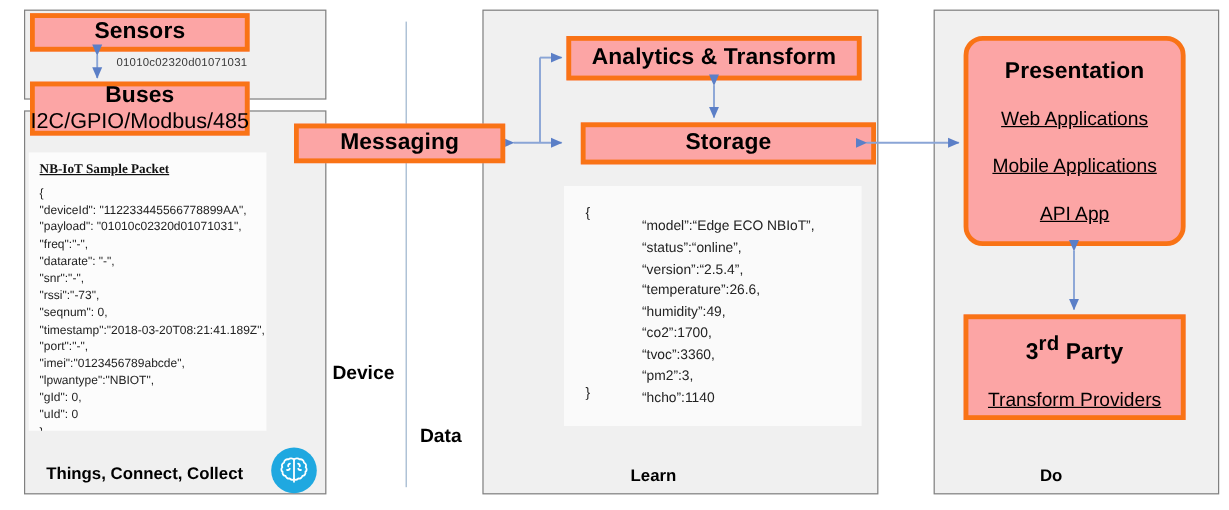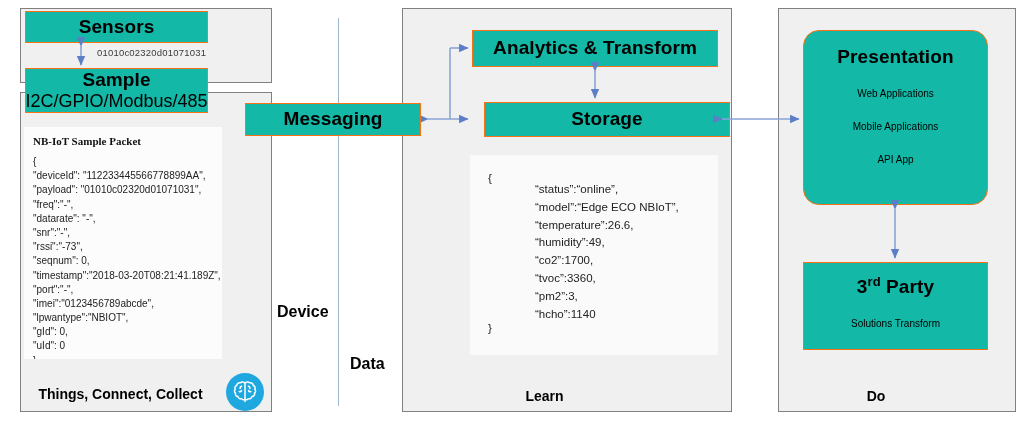--- a/index.html
+++ b/index.html
@@ -1,31 +1,31 @@
 <!DOCTYPE html>
 <html><head>
 <meta charset="utf-8">
 <style>
   html,body{margin:0;padding:0;background:#ffffff;}
   body{width:1024px;height:425px;position:relative;overflow:hidden;
        font-family:"Liberation Sans","DejaVu Sans",sans-serif;color:#000;}
   .stage{position:absolute;inset:0;}
   .panel{position:absolute;background:#f0f0f0;border:1px solid #808080;box-sizing:border-box;}
-  .wbox{position:absolute;background:#14b8a6;border:1px solid #f97316;box-sizing:border-box;
+  .wbox{position:absolute;background:#fca5a5;border:4px solid #f97316;box-sizing:border-box;
         display:flex;flex-direction:column;align-items:center;justify-content:center;}
   .ttl{font-weight:bold;font-size:19px;letter-spacing:.1px;line-height:1.1;text-align:center;}
   .sub{font-size:18px;line-height:1.15;text-align:center;}
-  .sublist{font-size:10px;line-height:1.1;text-align:center;}
+  .sublist{font-size:16px;line-height:1.1;text-align:center;text-decoration:underline;}
   .panel-label{position:absolute;font-weight:bold;font-size:14px;text-align:center;}
   .divlabel{position:absolute;font-weight:bold;font-size:16px;}
   .vdiv{position:absolute;width:1px;background:#9cb4cc;}
   .hex{position:absolute;font-size:9.5px;color:#3a3a3a;letter-spacing:.2px;}
   .codecard{position:absolute;background:#fafafa;box-sizing:border-box;overflow:hidden;}
   .codecard.framed{background:#fcfcfc;}
-  .code-h{font-family:"Liberation Serif","DejaVu Serif",serif;font-weight:bold;font-size:11px;color:#111;}
+  .code-h{font-family:"Liberation Serif","DejaVu Serif",serif;font-weight:bold;font-size:11px;color:#111;text-decoration:underline;}
   .code-l{font-family:"Liberation Sans","DejaVu Sans",sans-serif;font-size:10px;color:#222;
           white-space:pre;line-height:1.42;}
   .code-l2{font-family:"Liberation Sans","DejaVu Sans",sans-serif;font-size:11.5px;color:#222;
            white-space:pre;line-height:1.55;}
   .brain{position:absolute;border-radius:50%;background:#1fa8e0;}
   .brain svg{display:block;}
   .arrows{position:absolute;inset:0;pointer-events:none;}
 </style>
 </head>
 <body>
@@ -35,21 +35,21 @@
   <div class="panel" style="left:20px;top:8px;width:252px;height:75px;"></div>
   <div class="panel" style="left:20px;top:92px;width:252px;height:320px;"></div>
 
   <div class="wbox" style="left:25px;top:11px;width:183px;height:32px;">
     <div class="ttl">Sensors</div>
   </div>
 
   <div class="hex" style="left:97px;top:47px;">01010c02320d01071031</div>
 
   <div class="wbox" style="left:25px;top:68px;width:183px;height:45px;">
-    <div class="ttl">Sample</div>
+    <div class="ttl">Buses</div>
     <div class="sub">I2C/GPIO/Modbus/485</div>
   </div>
 
   <div class="codecard framed" style="left:24px;top:127px;width:198px;height:232px;padding:8px 9px;">
     <div class="code-h">NB-IoT Sample Packet</div>
     <div style="height:8px;"></div>
     <div id="packet-lines">
         <div class="code-l">{</div>
         <div class="code-l">"deviceId": "112233445566778899AA",</div>
         <div class="code-l">"payload": "01010c02320d01071031",</div>
@@ -94,22 +94,23 @@
     <div class="ttl">Analytics &amp; Transform</div>
   </div>
 
   <div class="wbox" style="left:472px;top:102px;width:246px;height:35px;margin-left:12px;">
     <div class="ttl">Storage</div>
   </div>
 
   <div class="codecard" style="left:470px;top:155px;width:248px;height:200px;">
     <div class="code-l2" style="position:absolute;left:18px;top:15px;">{</div>
     <div id="telemetry-lines" style="position:absolute;left:65px;top:26px;">
+        <div class="code-l2">“model”:“Edge ECO NBIoT”,</div>
         <div class="code-l2">“status”:“online”,</div>
-        <div class="code-l2">“model”:“Edge ECO NBIoT”,</div>
+        <div class="code-l2">“version”:“2.5.4”,</div>
         <div class="code-l2">“temperature”:26.6,</div>
         <div class="code-l2">“humidity”:49,</div>
         <div class="code-l2">“co2”:1700,</div>
         <div class="code-l2">“tvoc”:3360,</div>
         <div class="code-l2">“pm2”:3,</div>
         <div class="code-l2">“hcho”:1140</div>
       </div>
     <div class="code-l2" style="position:absolute;left:18px;top:165px;">}</div>
   </div>
 
@@ -122,24 +123,24 @@
     <div style="height:20px;"></div>
     <div class="sublist">Web Applications</div>
     <div style="height:22px;"></div>
     <div class="sublist">Mobile Applications</div>
     <div style="height:22px;"></div>
     <div class="sublist">API App</div>
   </div>
 
   <div class="wbox" style="left:803px;top:262px;width:185px;height:88px;justify-content:flex-start;padding-top:12px;">
     <div class="ttl">
-      <span>3</span><sup style="font-size:13px;">rd</sup><span> Party</span>
+      <span>3</span><sup style="font-size:17px;">rd</sup><span> Party</span>
     </div>
     <div style="height:20px;"></div>
-    <div class="sublist">Solutions Transform</div>
+    <div class="sublist">Transform Providers</div>
   </div>
 
   <div class="panel-label" style="left:778px;top:388px;width:196px;">Do</div>
 
   <svg class="arrows" width="1024" height="425">
     <defs>
       <marker id="ah" markerWidth="7" markerHeight="7" refX="5.6" refY="3" orient="auto">
         <path d="M0,0.4 L6,3 L0,5.6 z" fill="#5b7fc7"></path>
       </marker>
       <marker id="ah2" markerWidth="7" markerHeight="7" refX="5.6" refY="3" orient="auto">

